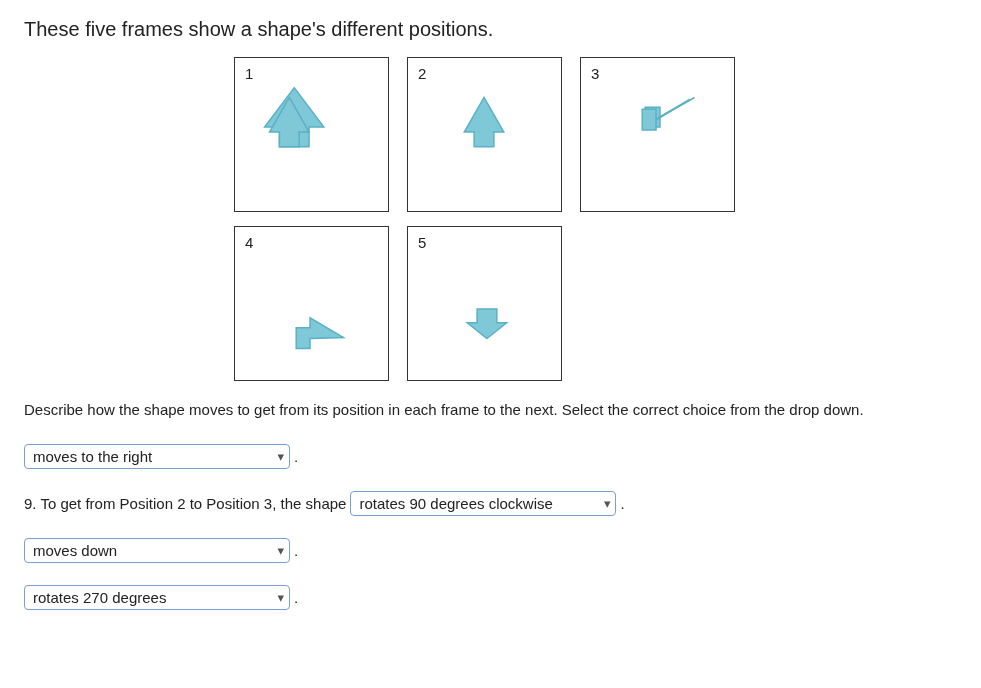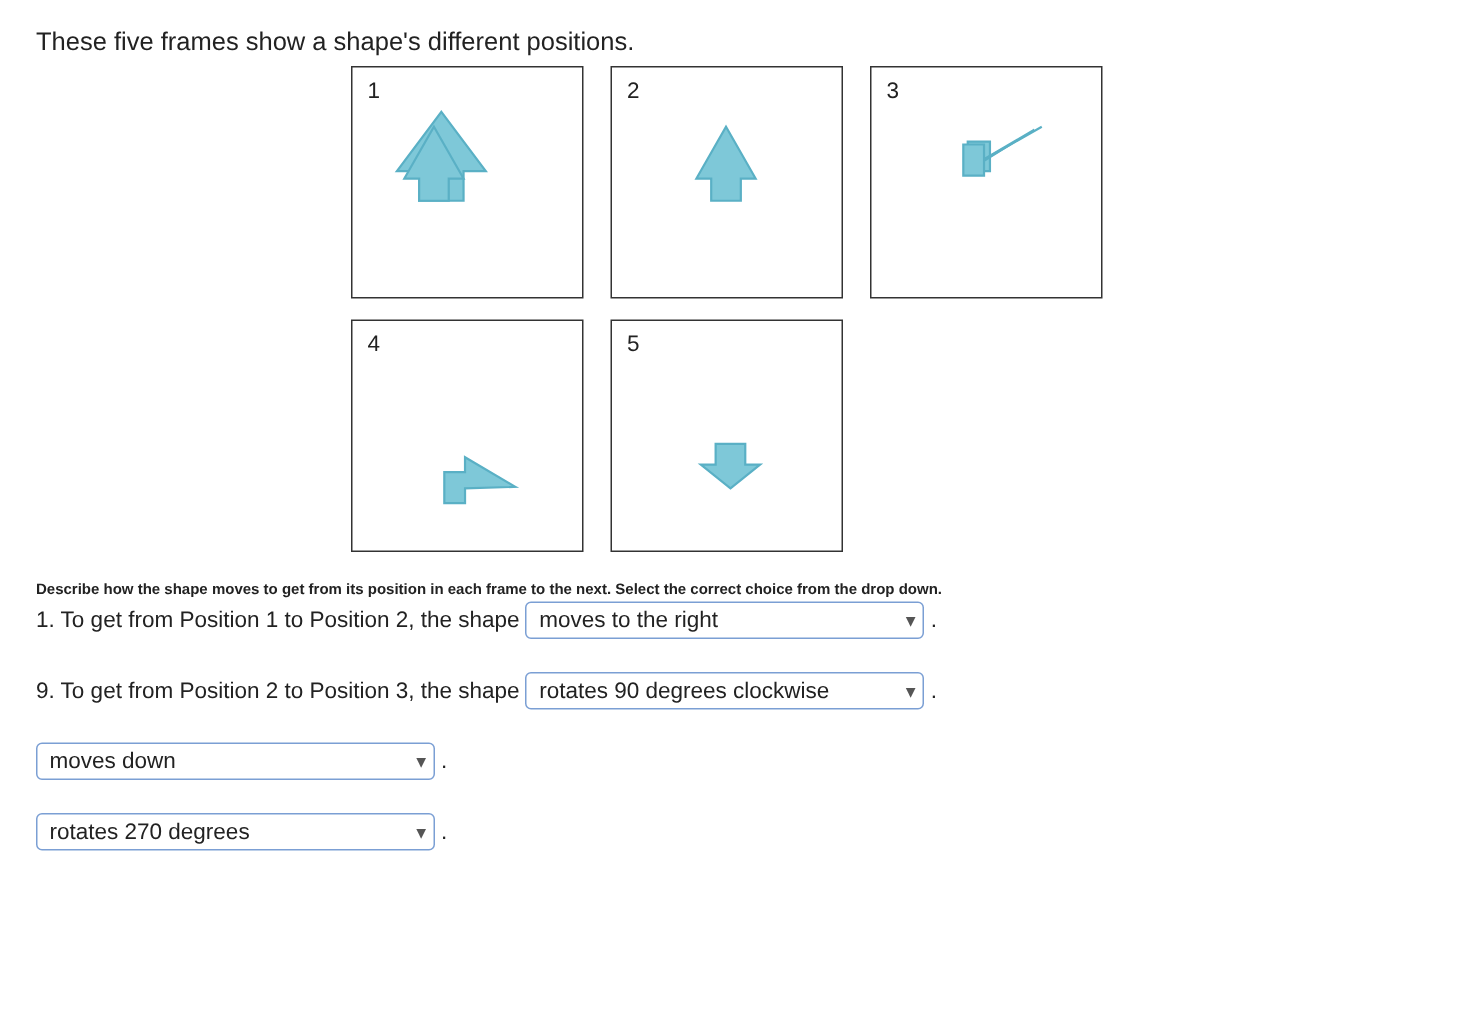--- a/index.html
+++ b/index.html
@@ -7,22 +7,22 @@
       font-family: 'Segoe UI', Arial, sans-serif;
       background: #fff;
       color: #222;
       font-size: 15px;
       padding: 18px 24px;
       width: 981px;
       min-height: 688px;
     }
 
     .intro-text {
-      margin-bottom: 6px;
-      font-size: 17px;
+      margin-bottom: 16px;
+      font-size: 20px;
     }
 
     .frames-row {
       display: flex;
       flex-direction: row;
       gap: 18px;
       margin-bottom: 14px;
       padding-left: 210px;
     }
 
@@ -51,23 +51,23 @@
     }
 
     .shape-container {
       width: 100%;
       height: 100%;
       position: absolute;
       top: 0; left: 0;
     }
 
     .describe-text {
-      font-size: 10px;
+      font-size: 15px;
+      margin-bottom: 22px;
       line-height: 1.5;
-      font-weight: bold;
     }
 
     .question-row {
       display: flex;
       align-items: center;
       margin-bottom: 22px;
       font-size: 15px;
       flex-wrap: wrap;
       gap: 4px;
     }
@@ -160,21 +160,20 @@
 
       <polygon points="80,113 100,97 90,97 90,83 70,83 70,97 60,97" fill="#7ec8d8" stroke="#5ab0c5" stroke-width="1.5"></polygon>
     </svg>
   </div>
 </div>
 
 <p class="describe-text">Describe how the shape moves to get from its position in each frame to the next. Select the correct choice from the drop down.</p>
 
 <div id="questions-container">
     <div class="question-row">
-      <span class="question-text">1. To get from Position 1 to Position 2, the shape </span>
       <span class="select-wrapper">
         <select><option value="moves to the right">moves to the right</option><option value="moves to the left">moves to the left</option><option value="moves up">moves up</option><option value="moves down">moves down</option><option value="rotates 90 degrees clockwise">rotates 90 degrees clockwise</option><option value="rotates 90 degrees counterclockwise">rotates 90 degrees counterclockwise</option><option value="rotates 180 degrees">rotates 180 degrees</option><option value="rotates 270 degrees">rotates 270 degrees</option></select>
         <span class="chevron">▾</span>
       </span>
       <span>.</span>
     </div>
     <div class="question-row">
       <span class="question-text">9. To get from Position 2 to Position 3, the shape </span>
       <span class="select-wrapper">
         <select><option value="moves to the right">moves to the right</option><option value="moves to the left">moves to the left</option><option value="moves up">moves up</option><option value="moves down">moves down</option><option value="rotates 90 degrees clockwise" selected="">rotates 90 degrees clockwise</option><option value="rotates 90 degrees counterclockwise">rotates 90 degrees counterclockwise</option><option value="rotates 180 degrees">rotates 180 degrees</option><option value="rotates 270 degrees">rotates 270 degrees</option></select>

